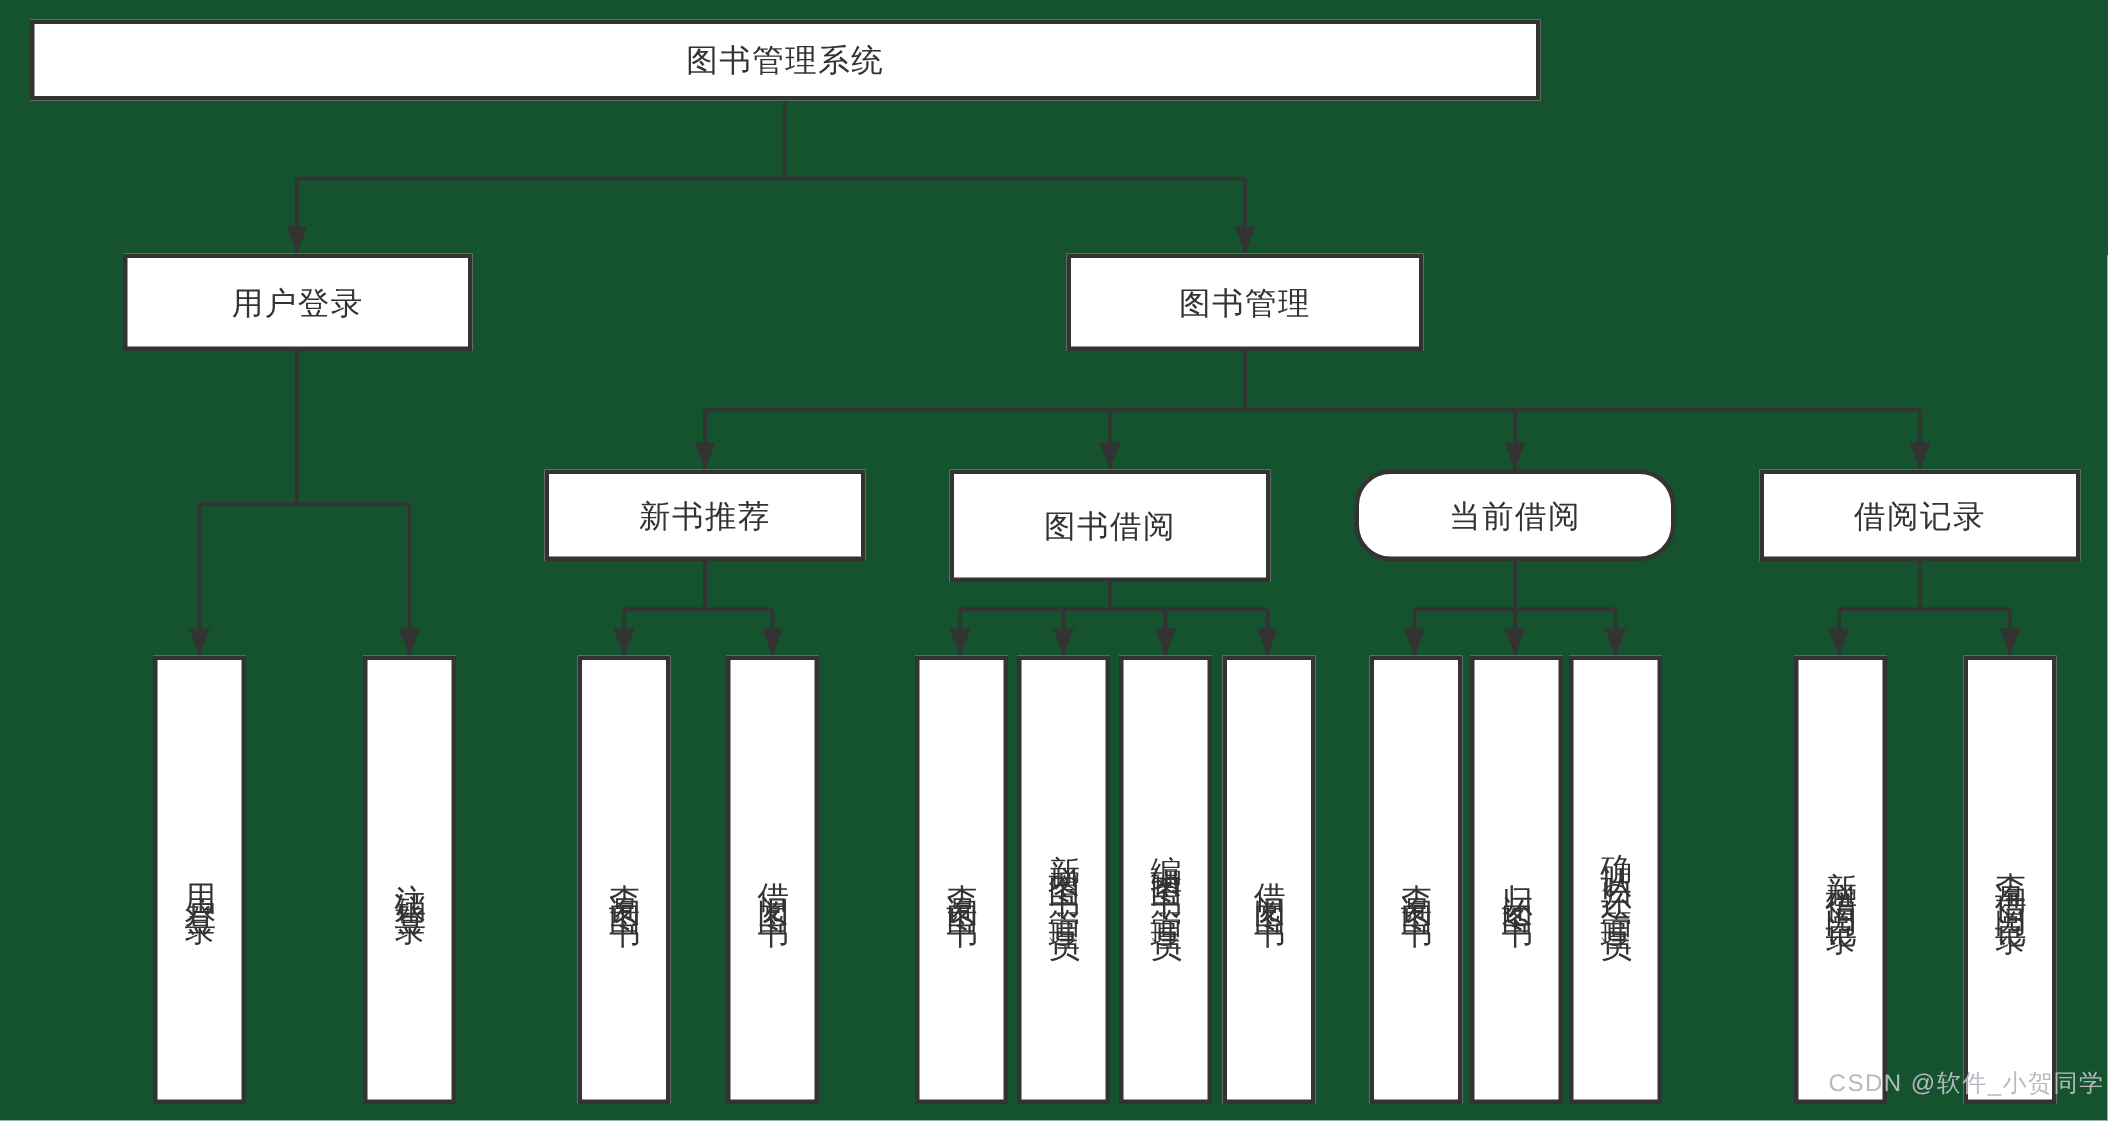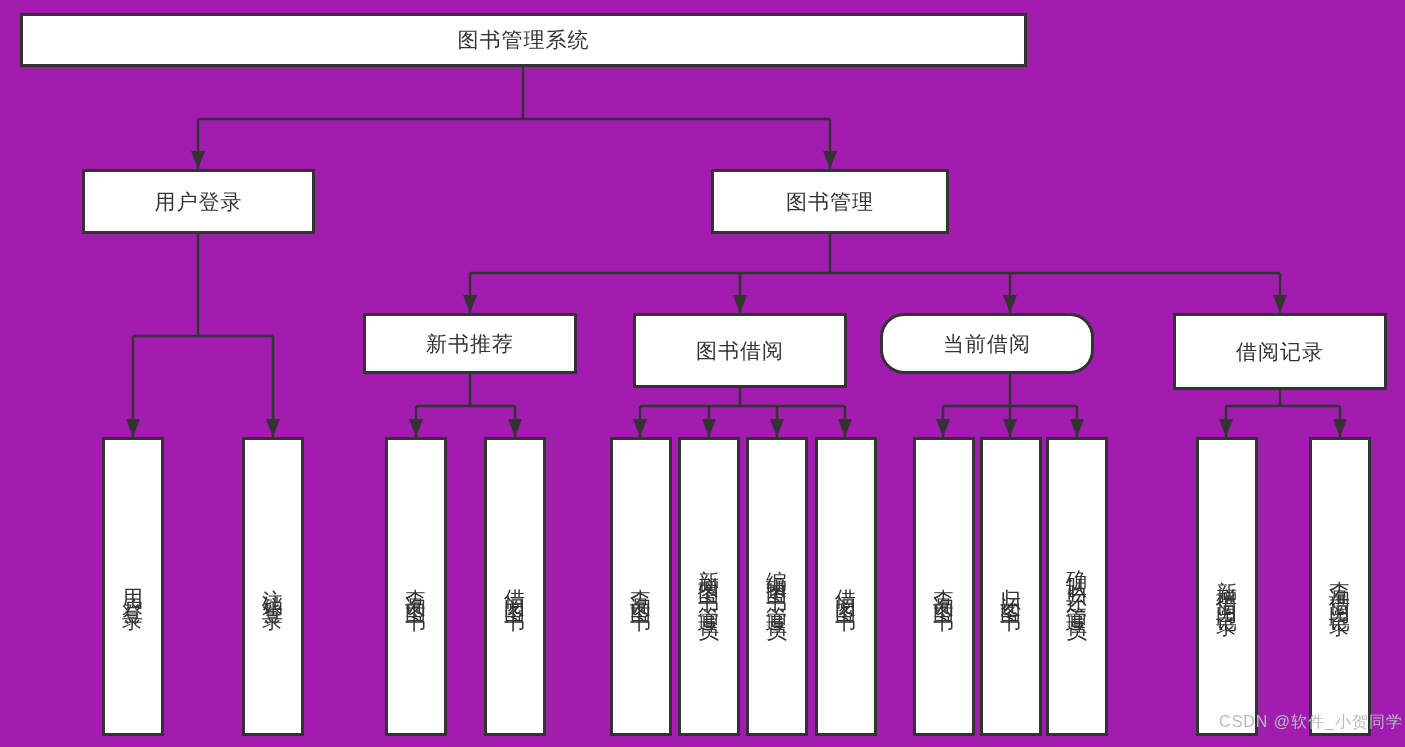--- a/index.html
+++ b/index.html
@@ -4,21 +4,21 @@
 <style>
   html, body {
     margin: 0;
     padding: 0;
     background: #ffffff;
   }
   .stage {
     position: relative;
     width: 1405px;
     height: 747px;
-    background: #a21caf;
+    background: #14532d;
     font-family: "Liberation Sans", "DejaVu Sans", sans-serif;
     color: #333333;
     overflow: hidden;
   }
   .connectors {
     position: absolute;
     left: 0; top: 0;
     width: 1405px; height: 747px;
   }
   .node {
@@ -143,24 +143,24 @@
   <div class="node" style="left:363px; top:313px; width:214px; height:61px;">
     <span>新书推荐</span>
   </div>
 
   <div class="node" style="left:711px; top:169px; width:238px; height:65px;">
     <span>图书管理</span>
   </div>
   <div class="node" style="left:633px; top:313px; width:214px; height:75px;">
     <span>图书借阅</span>
   </div>
-  <div class="node" style="left:880px; top:313px; width:214px; height:61px;border-radius:24px;">
+  <div class="node" style="left:903px; top:313px; width:214px; height:61px;border-radius:24px;">
     <span>当前借阅</span>
   </div>
-  <div class="node" style="left:1173px; top:313px; width:214px; height:77px;">
+  <div class="node" style="left:1173px; top:313px; width:214px; height:61px;">
     <span>借阅记录</span>
   </div>
 
   <div class="leaf" style="left:102px; top:437px; width:62px; height:299px;">
     <span class="vtext">用户登录</span>
   </div>
   <div class="leaf" style="left:242px; top:437px; width:62px; height:299px;">
     <span class="vtext">注销登录</span>
   </div>
 

